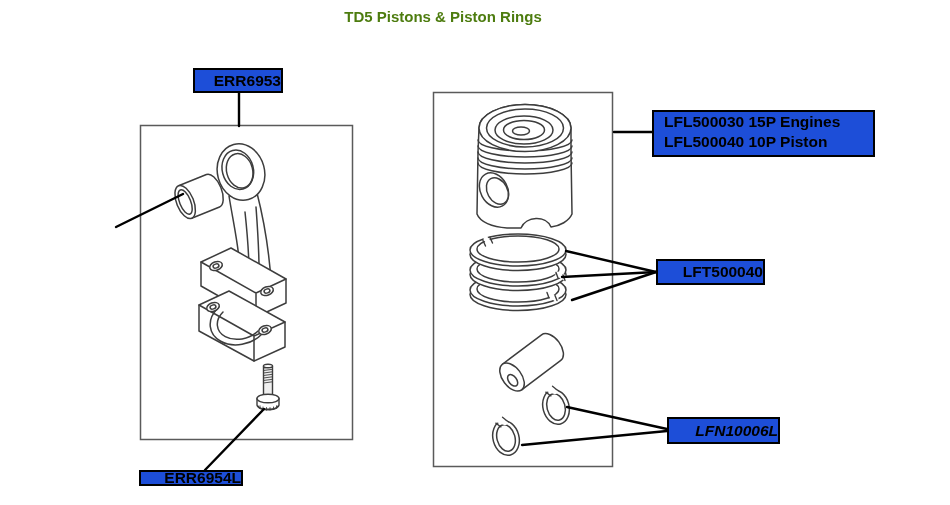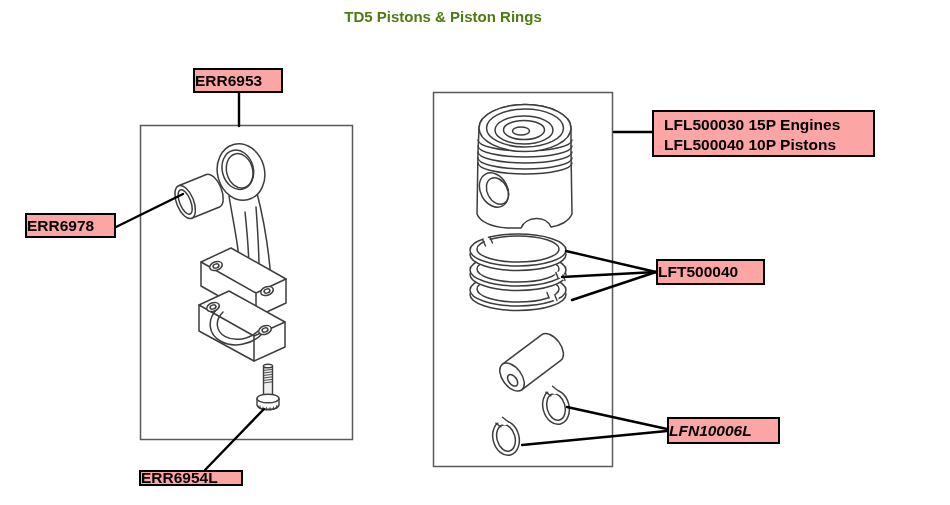--- a/index.html
+++ b/index.html
@@ -6,22 +6,22 @@
   .canvas {
     position:relative; width:950px; height:505px; background:#ffffff;
     font-family:"Liberation Sans", sans-serif; overflow:hidden;
   }
   .page-title {
     position:absolute; top:8px; left:443px; transform:translateX(-50%);
     font-size:15px; font-weight:bold; color:#4d7c0f; white-space:nowrap; z-index:4;
   }
   svg.art { position:absolute; left:0; top:0; z-index:1; }
   .plabel {
-    position:absolute; box-sizing:border-box; border:2.6px solid #000; background:#fca5a5;
-    display:flex; align-items:center; justify-content:flex-start;
+    position:absolute; box-sizing:border-box; border:2.6px solid #000; background:#1d4ed8;
+    display:flex; align-items:center; justify-content:flex-end;
     font-weight:bold; font-size:15.5px; color:#000; line-height:1;
     white-space:nowrap; z-index:3; cursor:pointer;
   }
   .plabel.two-line { flex-direction:column; align-items:flex-start; padding:3px 10px; }
   .plabel.two-line .ln { line-height:20px; }
 </style>
 </head>
 <body>
 
 <div class="canvas">
@@ -162,31 +162,28 @@
       <path d="M 656,272 L 572,300"></path>
       <path d="M 667,429 L 567,407"></path>
       <path d="M 667,431 L 522,445"></path>
     </g>
   </svg>
 
   <div class="plabel" style="left:193px; top:68px; width:90px; height:25px;">
     <span>ERR6953</span>
   </div>
 
-  <div class="plabel" style="left:25px; top:213px; width:91px; height:25px;">
-    <span>ERR6978</span>
-  </div>
 
   <div class="plabel" style="left:139px; top:470px; width:104px; height:16px;">
     <span>ERR6954L</span>
   </div>
 
   <div class="plabel two-line" style="left:652px; top:110px; width:223px; height:47px;">
     <span class="ln">LFL500030 15P Engines</span>
-    <span class="ln">LFL500040 10P Pistons</span>
+    <span class="ln">LFL500040 10P Piston</span>
   </div>
 
   <div class="plabel" style="left:656px; top:259px; width:109px; height:26px;">
     <span>LFT500040</span>
   </div>
 
   <div class="plabel" style="left:667px; top:417px; width:113px; height:27px;font-style:italic;">
     <span>LFN10006L</span>
   </div>
 

